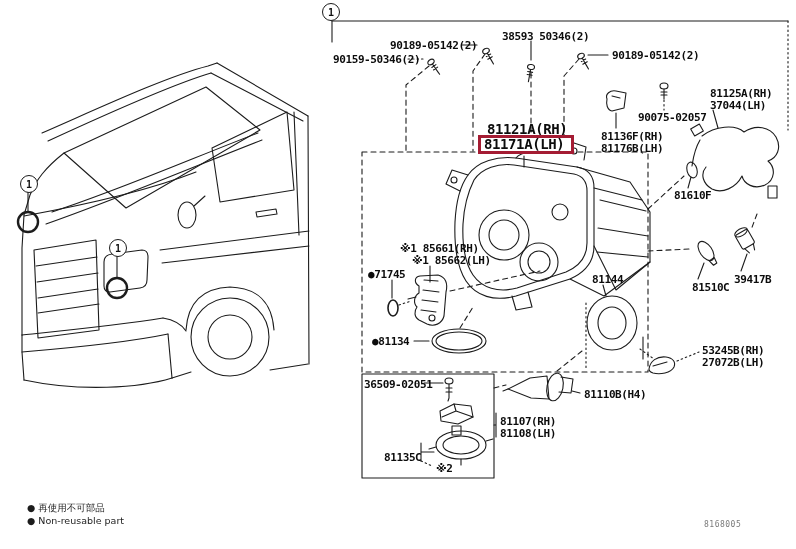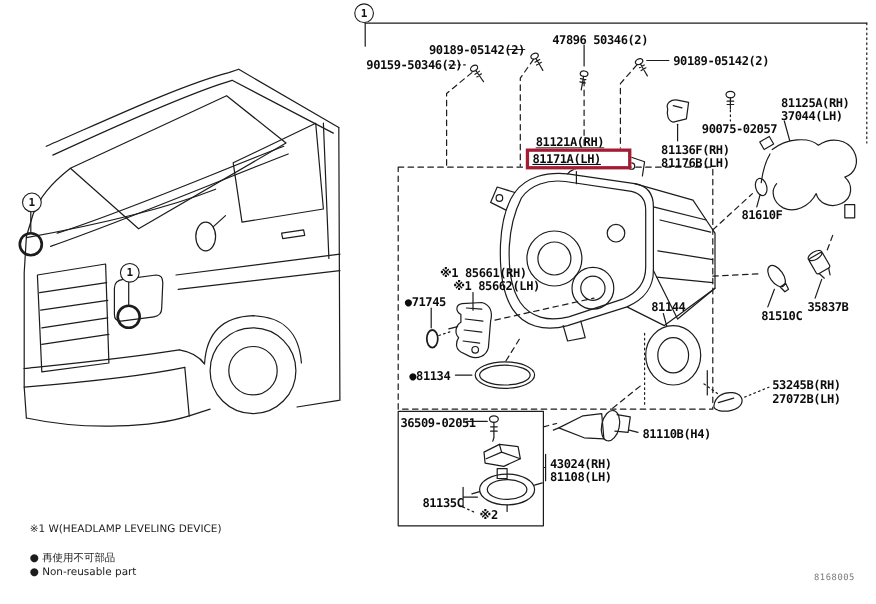--- a/index.html
+++ b/index.html
@@ -6,30 +6,30 @@
   .stage{position:relative;width:796px;height:549px;background:#ffffff;overflow:hidden;
          font-family:"DejaVu Sans Mono","DejaVu Sans",monospace;color:#111;}
   svg.art{position:absolute;left:0;top:0;}
   svg.art *{vector-effect:non-scaling-stroke;}
   .stroke{stroke:#1c1c1c;fill:none;stroke-width:1.1;stroke-linecap:round;stroke-linejoin:round;}
   .bold{stroke-width:2.4;}
   .dash{stroke-dasharray:5 4;}
   .dot{stroke-dasharray:1.5 3;}
   .lbl{position:absolute;white-space:nowrap;font-weight:bold;font-size:11px;line-height:11px;
        letter-spacing:-0.4px;color:#0c0c0c;}
-  .lbl.big{font-size:11px;line-height:13px;text-decoration:underline;}
+  .lbl.big{font-size:14px;line-height:13px;}
   .hl-box{position:absolute;left:478px;top:135px;width:96px;height:19px;border:3px solid #a41c33;
           display:flex;align-items:flex-start;padding-left:3px;box-sizing:border-box;background:#fff;}
   .hl-box .lbl{position:static;}
   .callout{position:absolute;width:16px;height:16px;border:1.2px solid #1c1c1c;border-radius:50%;
            font-size:10px;font-weight:bold;display:flex;align-items:center;justify-content:center;
            background:#fff;color:#111;}
   .note{position:absolute;left:27px;font-family:"DejaVu Sans",sans-serif;font-size:9.5px;
         line-height:12.5px;color:#1c1c1c;white-space:nowrap;}
-  .fignum{position:absolute;left:740px;top:520px;font-size:8px;letter-spacing:0.5px;color:#7a7a7a;}
+  .fignum{position:absolute;left:704px;top:520px;font-size:8px;letter-spacing:0.5px;color:#7a7a7a;}
 </style>
 </head>
 <body>
 
 <div class="stage">
 
   <svg class="art" width="796" height="549" viewBox="0 0 796 549">
 
     <g class="stroke">
       <path d="M332,21 H788"></path>
@@ -241,48 +241,47 @@
       <path d="M508,389 l-5,2"></path>
     </g>
   </svg>
 
   <div class="callout" style="left:322px;top:3px">1</div>
   <div class="callout" style="left:20px;top:175px">1</div>
   <div class="callout" style="left:109px;top:239px">1</div>
 
   <div class="lbl" style="left:333px;top:54px">90159-50346(2)</div>
   <div class="lbl" style="left:390px;top:40px">90189-05142(2)</div>
-  <div class="lbl" style="left:502px;top:31px">47896 50346(2)</div>
+  <div class="lbl" style="left:502px;top:31px">38593 50346(2)</div>
   <div class="lbl" style="left:612px;top:50px">90189-05142(2)</div>
   <div class="lbl" style="left:710px;top:88px">81125A(RH)</div>
   <div class="lbl" style="left:710px;top:100px">37044(LH)</div>
   <div class="lbl" style="left:638px;top:112px">90075-02057</div>
   <div class="lbl" style="left:601px;top:131px">81136F(RH)</div>
   <div class="lbl" style="left:601px;top:143px">81176B(LH)</div>
 
   <div class="lbl big" style="left:487px;top:123px">81121A(RH)</div>
   <div class="hl-box">
     <div class="lbl big">81171A(LH)</div>
   </div>
 
   <div class="lbl" style="left:674px;top:190px">81610F</div>
   <div class="lbl" style="left:400px;top:243px">※1 85661(RH)</div>
   <div class="lbl" style="left:412px;top:255px">※1 85662(LH)</div>
   <div class="lbl" style="left:368px;top:269px">●71745</div>
   <div class="lbl" style="left:592px;top:274px">81144</div>
   <div class="lbl" style="left:692px;top:282px">81510C</div>
-  <div class="lbl" style="left:734px;top:274px">35837B</div>
+  <div class="lbl" style="left:734px;top:274px">39417B</div>
   <div class="lbl" style="left:372px;top:336px">●81134</div>
   <div class="lbl" style="left:702px;top:345px">53245B(RH)</div>
   <div class="lbl" style="left:702px;top:357px">27072B(LH)</div>
   <div class="lbl" style="left:364px;top:379px">36509-02051</div>
   <div class="lbl" style="left:584px;top:389px">81110B(H4)</div>
-  <div class="lbl" style="left:500px;top:416px">43024(RH)</div>
+  <div class="lbl" style="left:500px;top:416px">81107(RH)</div>
   <div class="lbl" style="left:500px;top:428px">81108(LH)</div>
   <div class="lbl" style="left:384px;top:452px">81135C</div>
   <div class="lbl" style="left:436px;top:463px">※2</div>
 
-  <div class="note" style="top:476px">※1 W(HEADLAMP LEVELING DEVICE)</div>
   <div class="note" style="top:502px">● 再使用不可部品</div>
   <div class="note" style="top:515px">● Non-reusable part</div>
 
   <div class="fignum">8168005</div>
 </div>
 
 </body></html>

